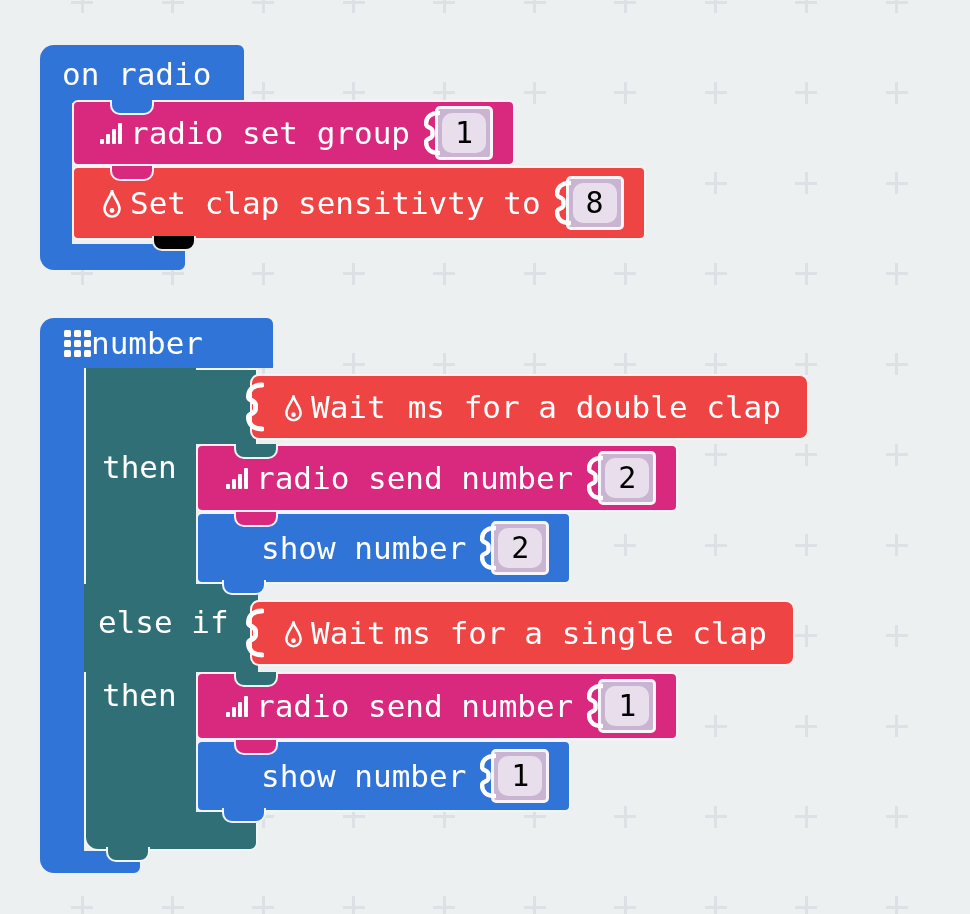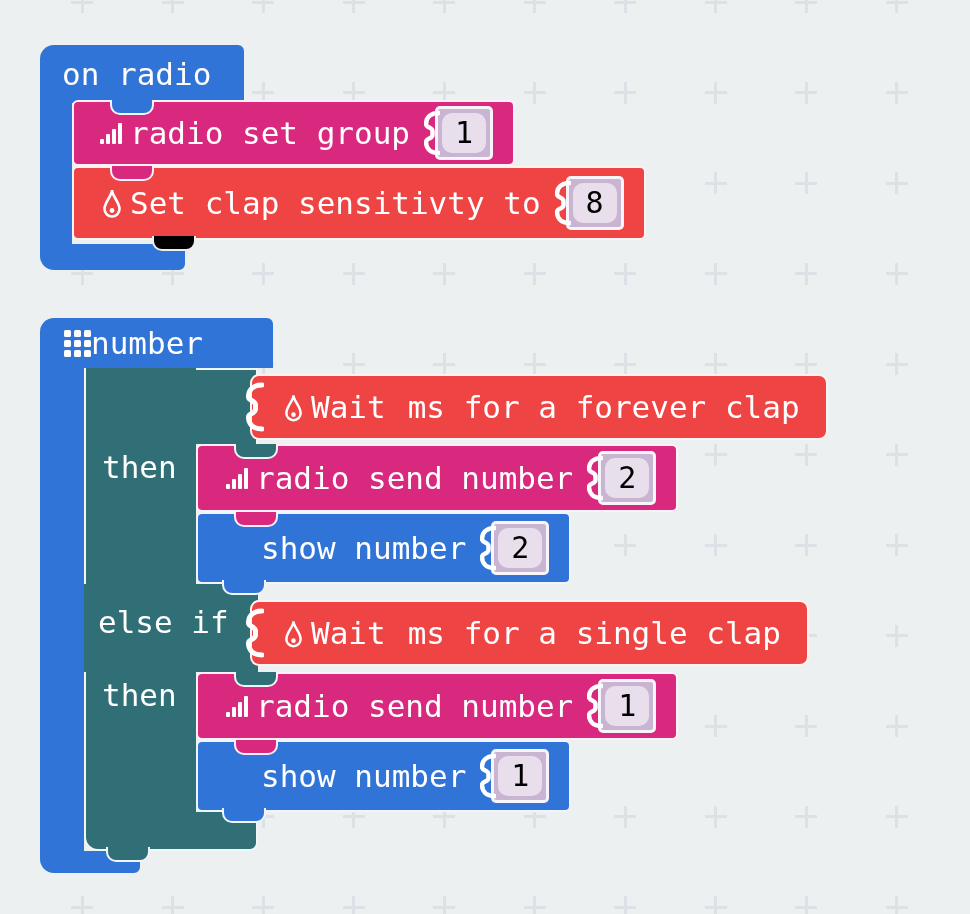--- a/index.html
+++ b/index.html
@@ -288,21 +288,21 @@
     <svg class="blk-socket" width="18" height="52" viewBox="0 0 18 52">
       <path d="M16 4 C5 4 2.5 11 2.5 16 C2.5 20 9.5 19 9.5 24 L9.5 28 C9.5 33 2.5 32 2.5 36 C2.5 41 5 48 16 48" fill="none" stroke="#fff" stroke-width="5" stroke-linecap="round"></path>
     </svg>
     <span class="icon">
       <svg width="19" height="29" viewBox="0 0 20 30">
         <path d="M10 2 C10 8 2.5 14 2.5 21 a7.5 7.5 0 0 0 15 0 C17.5 14 10 8 10 2 Z" fill="none" stroke="#fff" stroke-width="2.6"></path>
         <circle cx="10" cy="22.5" r="2.4" fill="#fff"></circle>
       </svg>
     </span>
     <span class="lbl">Wait</span>
-    <span class="lbl" style="margin-left:14px;">ms for a forever clap</span>
+    <span class="lbl" style="margin-left:14px;">ms for a double clap</span>
   </div>
 
   <div class="abs blk pink" style="left:196px;top:444px;height:68px;padding:0 20px 0 24px;">
     <span class="drop-tab from-teal" style="left:36px;"></span>
     <span class="icon signal-bars">
       <i style="height:5px"></i>
         <i style="height:10px"></i>
         <i style="height:15px"></i>
         <i style="height:21px"></i>
     </span>
@@ -346,21 +346,21 @@
     <svg class="blk-socket" width="18" height="52" viewBox="0 0 18 52">
       <path d="M16 4 C5 4 2.5 11 2.5 16 C2.5 20 9.5 19 9.5 24 L9.5 28 C9.5 33 2.5 32 2.5 36 C2.5 41 5 48 16 48" fill="none" stroke="#fff" stroke-width="5" stroke-linecap="round"></path>
     </svg>
     <span class="icon">
       <svg width="19" height="29" viewBox="0 0 20 30">
         <path d="M10 2 C10 8 2.5 14 2.5 21 a7.5 7.5 0 0 0 15 0 C17.5 14 10 8 10 2 Z" fill="none" stroke="#fff" stroke-width="2.6"></path>
         <circle cx="10" cy="22.5" r="2.4" fill="#fff"></circle>
       </svg>
     </span>
     <span class="lbl">Wait</span>
-    <span class="lbl" style="margin-left:14px;">ms for a single clap</span>
+    <span class="lbl" style="margin-left:0;">ms for a single clap</span>
   </div>
 
   <div class="abs blk pink" style="left:196px;top:672px;height:68px;padding:0 20px 0 24px;">
     <span class="drop-tab from-teal" style="left:36px;"></span>
     <span class="icon signal-bars">
       <i style="height:5px"></i>
         <i style="height:10px"></i>
         <i style="height:15px"></i>
         <i style="height:21px"></i>
     </span>

